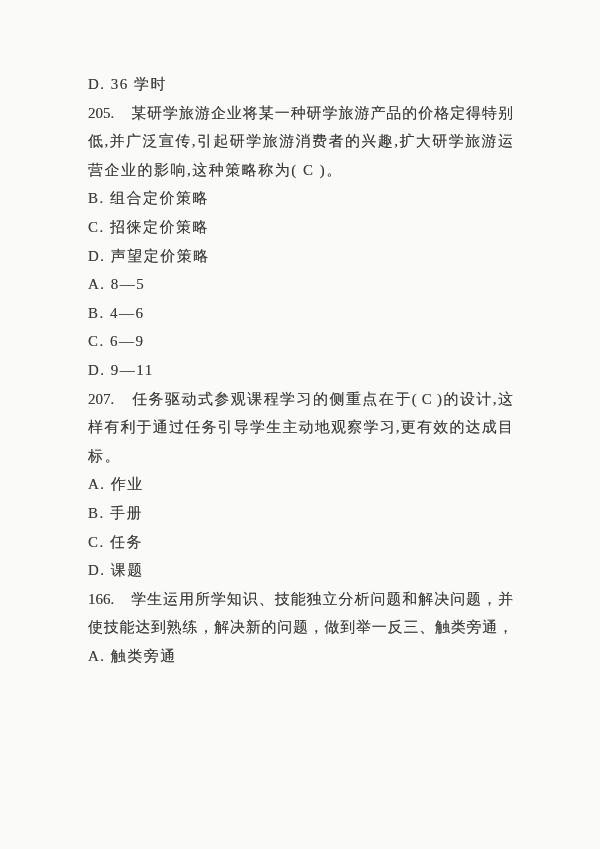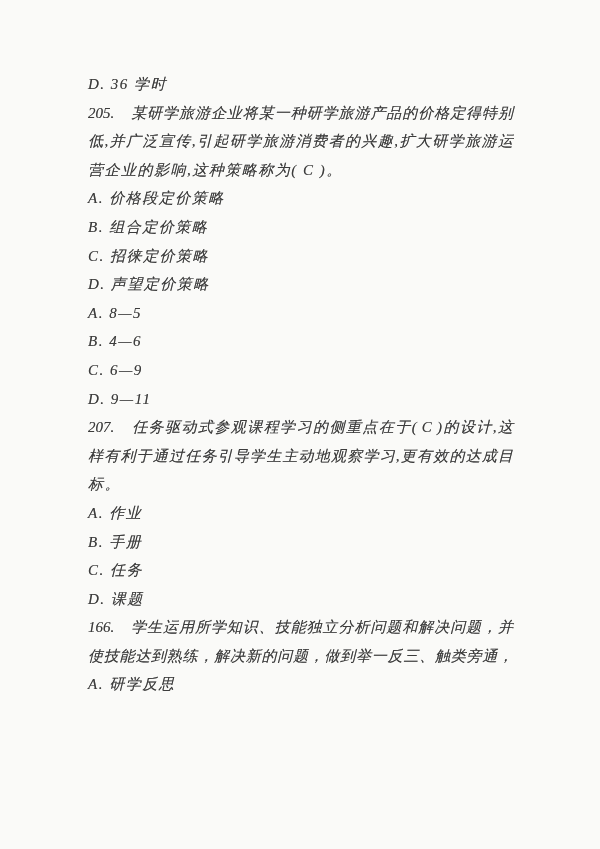--- a/index.html
+++ b/index.html
@@ -1,19 +1,19 @@
 <!DOCTYPE html>
 <html style="--page-bg: #fafaf8; --text: #3c3c3c;"><head>
 <meta charset="utf-8">
 <style>
   :root {
     --page-bg: #fafaf8;
     --text: #3c3c3c;
   }
-  * { margin: 0; padding: 0; box-sizing: border-box; font-style: italic; }
+  * { margin: 0; padding: 0; box-sizing: border-box; }
   html, body {
     width: 600px;
     height: 849px;
     overflow: hidden;
   }
   body {
     background: var(--page-bg);
     font-family: "Liberation Serif", "DejaVu Serif", serif;
     color: var(--text);
   }
@@ -42,31 +42,30 @@
   }
 </style>
 </head>
 <body>
 
 <div class="page">
   <div class="line">D. 36 学时</div>
   <div class="line j">205.　某研学旅游企业将某一种研学旅游产品的价格定得特别</div>
   <div class="line j">低,并广泛宣传,引起研学旅游消费者的兴趣,扩大研学旅游运</div>
   <div class="line">营企业的影响,这种策略称为( C )。</div>
-  <div class="line">A. 价格段定价策略</div>
   <div class="line">B. 组合定价策略</div>
   <div class="line">C. 招徕定价策略</div>
   <div class="line">D. 声望定价策略</div>
   <div class="line">A. 8—5</div>
   <div class="line">B. 4—6</div>
   <div class="line">C. 6—9</div>
   <div class="line">D. 9—11</div>
   <div class="line j">207.　任务驱动式参观课程学习的侧重点在于( C )的设计,这</div>
   <div class="line j">样有利于通过任务引导学生主动地观察学习,更有效的达成目</div>
   <div class="line">标。</div>
   <div class="line">A. 作业</div>
   <div class="line">B. 手册</div>
   <div class="line">C. 任务</div>
   <div class="line">D. 课题</div>
   <div class="line j">166.　学生运用所学知识、技能独立分析问题和解决问题，并</div>
   <div class="line j">使技能达到熟练，解决新的问题，做到举一反三、触类旁通，</div>
-  <div class="line">A. 研学反思</div>
+  <div class="line">A. 触类旁通</div>
 </div>
 
 </body></html>

